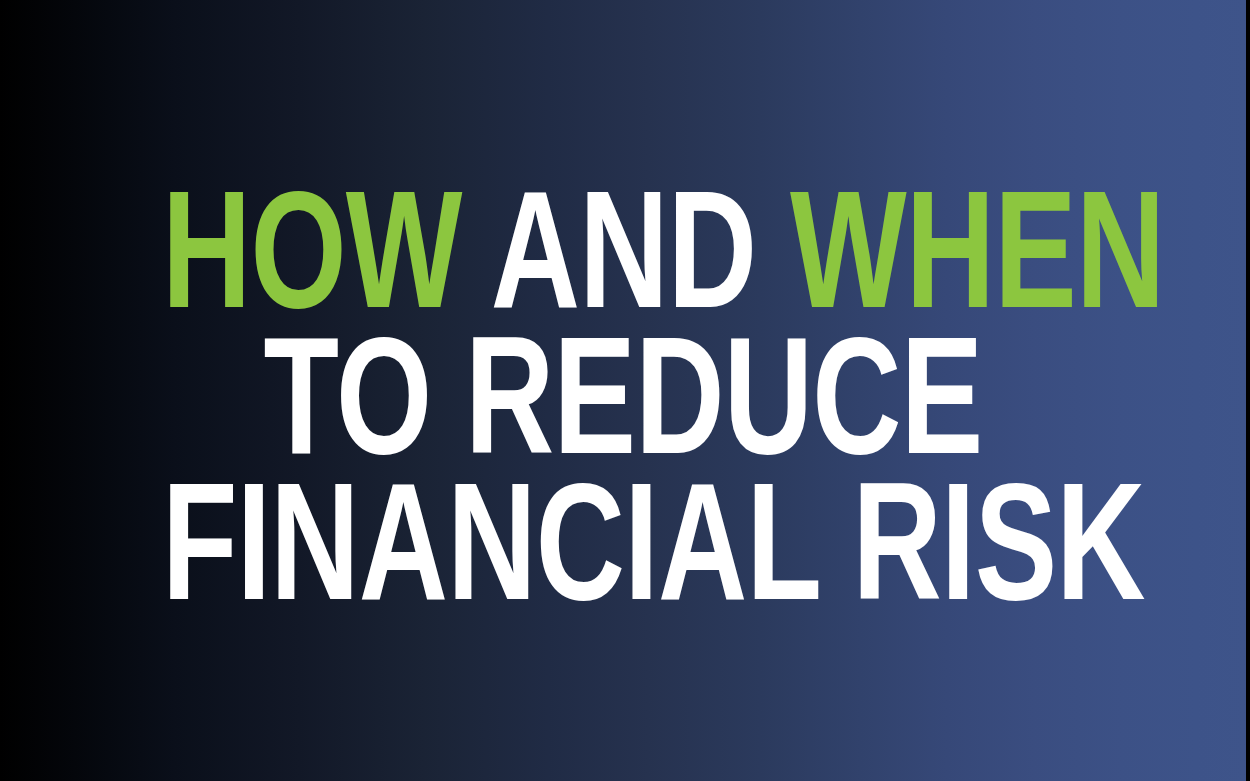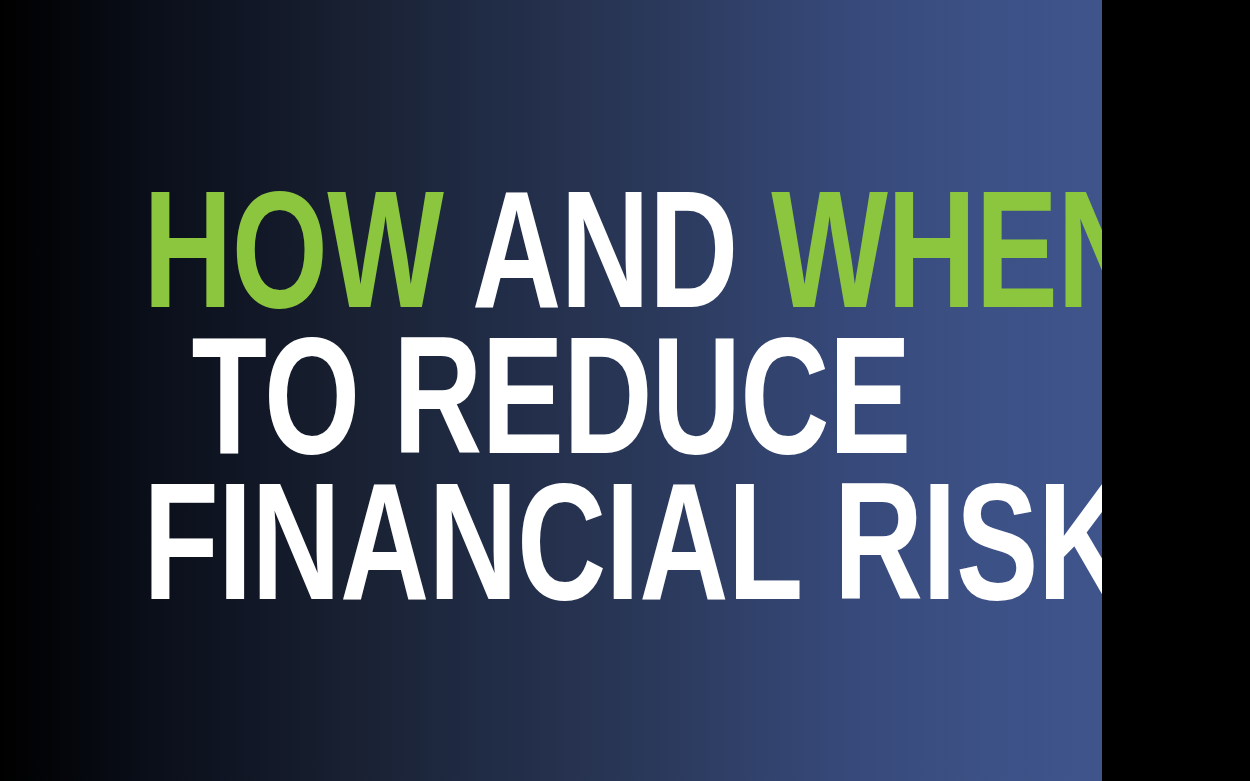--- a/index.html
+++ b/index.html
@@ -4,21 +4,21 @@
 <title>How and When to Reduce Financial Risk</title>
 <style>
   html, body {
     margin: 0;
     padding: 0;
     background: #000000;
   }
 
   #poster {
     position: relative;
-    width: 1102px;
+    width: 1246px;
     height: 781px;
     overflow: hidden;
     
     background-image: linear-gradient(
       to right,
       #000000 0%,
       #04060b 6%,
       #0a0f1a 14%,
       #121827 24%,
       #1a2335 34%,

